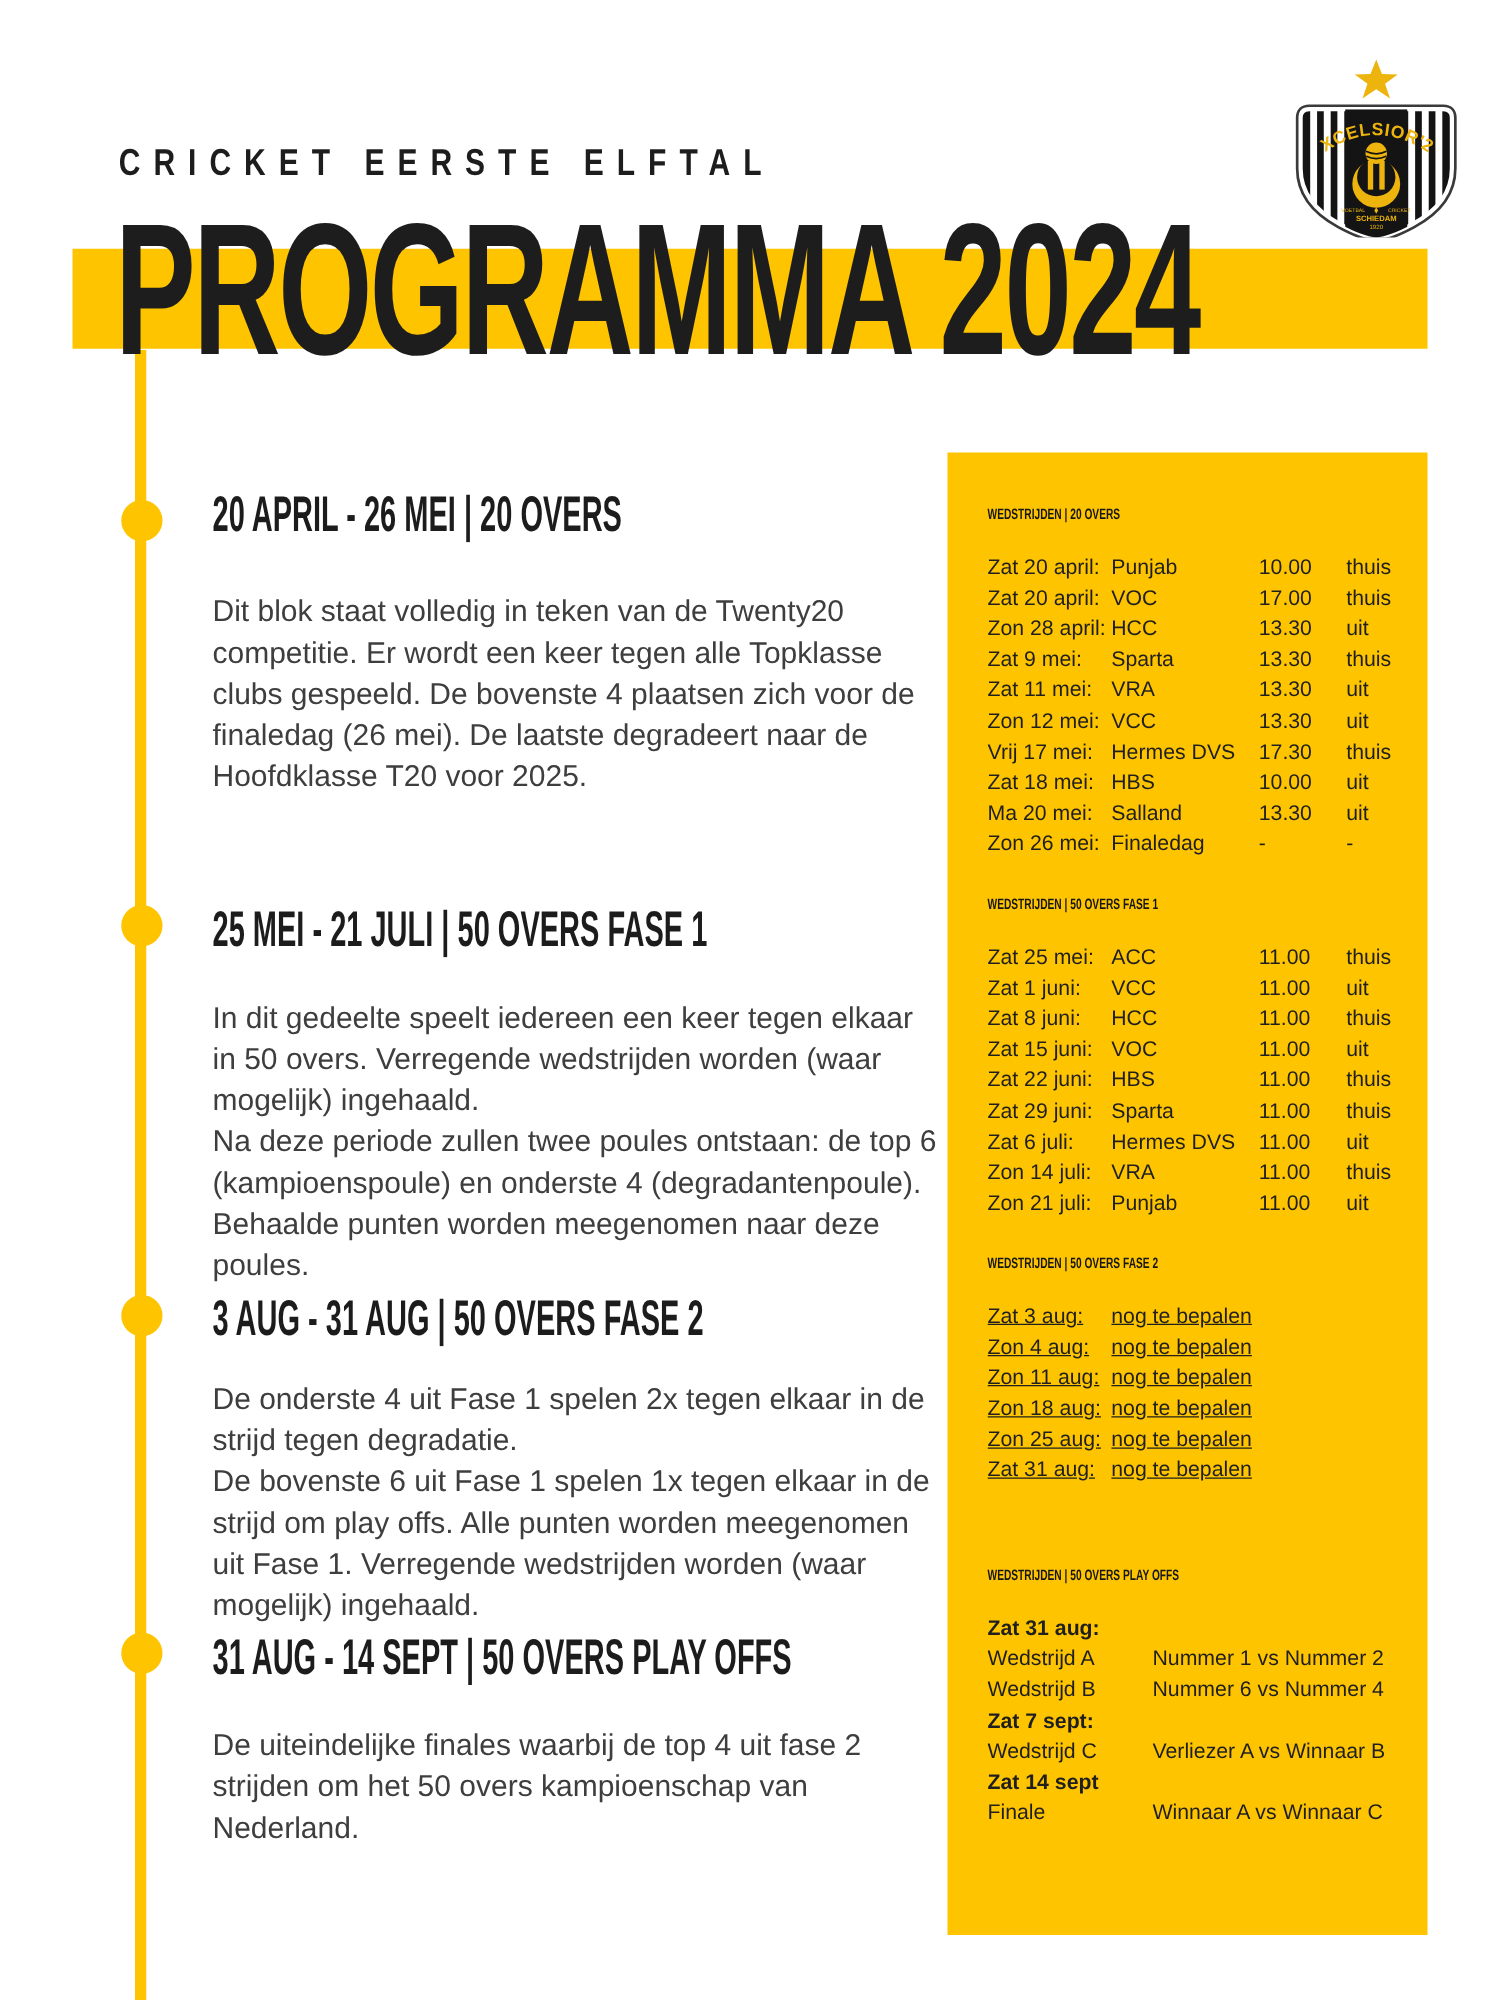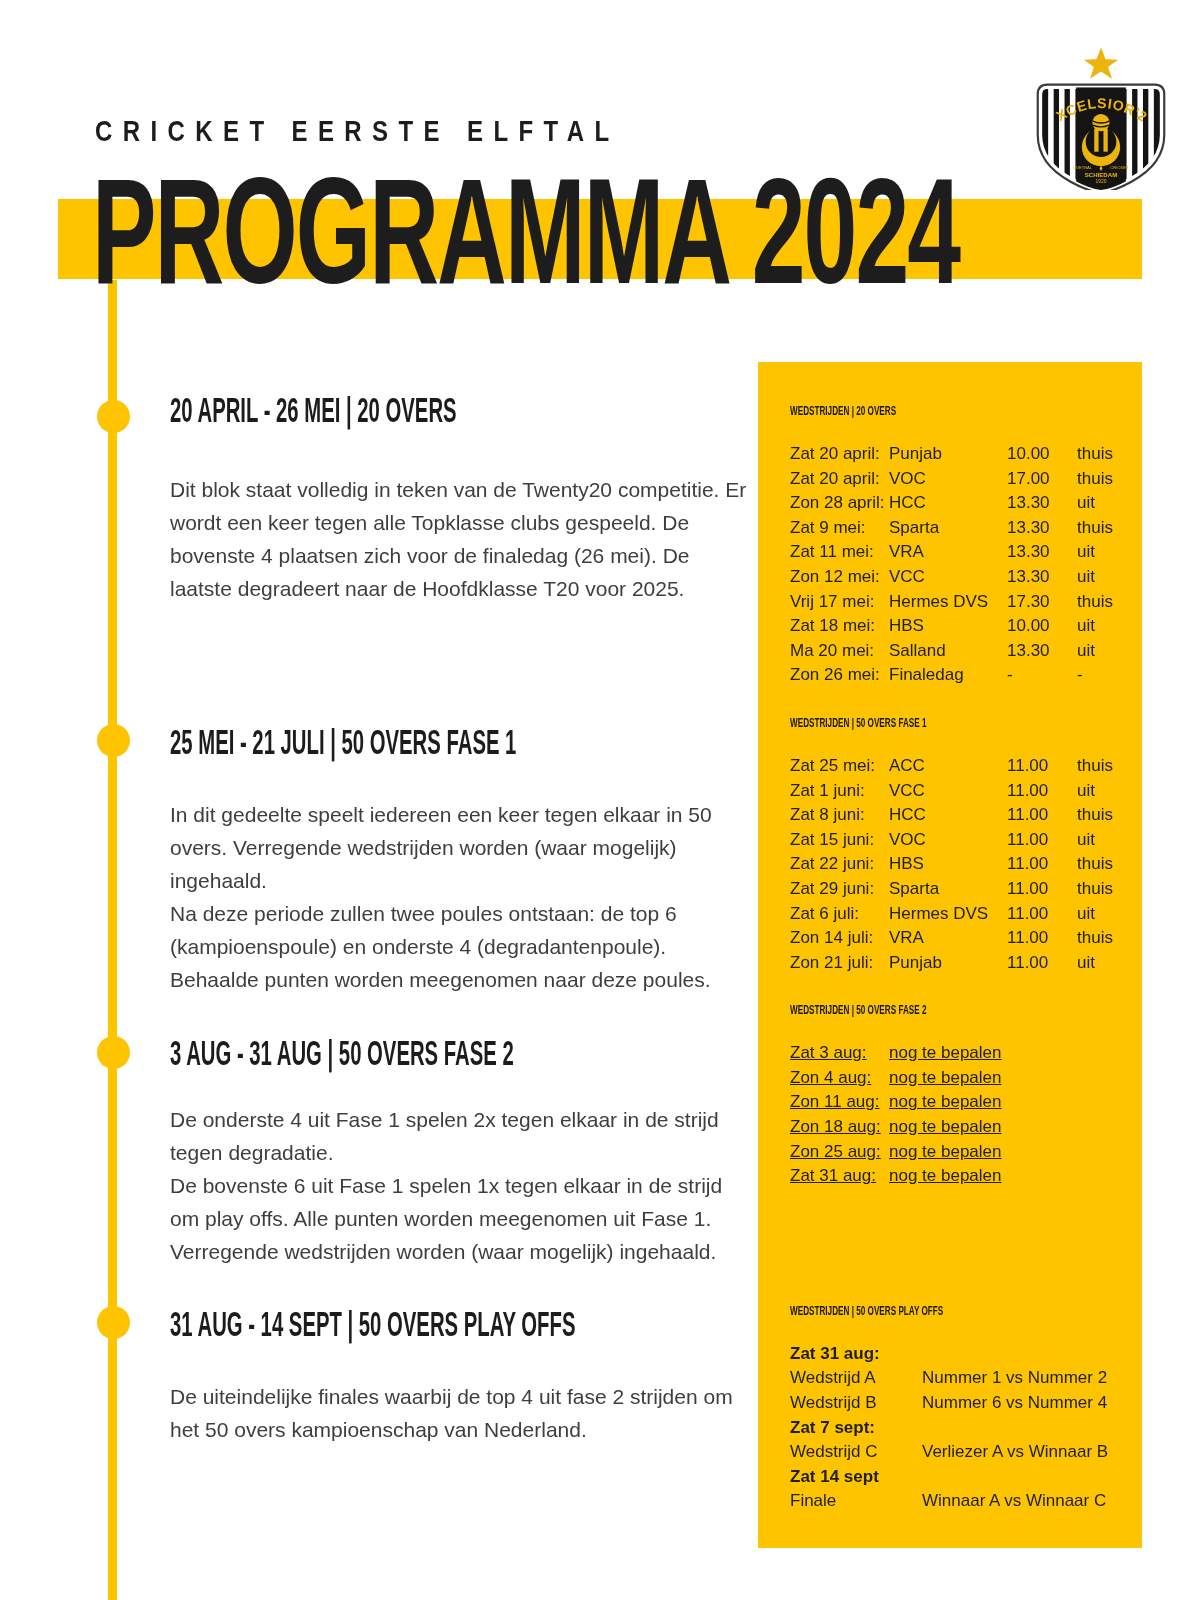--- a/index.html
+++ b/index.html
@@ -34,39 +34,39 @@
     position:absolute;left:108px;top:280px;width:9px;height:1320px;
     background:#FFC400;z-index:1;
   }
   .tl-dot{
     position:absolute;left:97px;width:33px;height:33px;border-radius:50%;
     background:#FFC400;z-index:2;
   }
   
   .sec-h{
     position:absolute;left:170px;margin:0;
-    font-size:35px;line-height:1;font-weight:800;color:#1c1c1c;
+    font-size:40px;line-height:1;font-weight:800;color:#1c1c1c;
     white-space:nowrap;
   }
   .cond{display:inline-block;transform:scaleX(0.58);transform-origin:0 50%;white-space:nowrap;}
   .sec-body{
     position:absolute;left:170px;width:580px;
-    font-size:21px;line-height:33px;color:#3e3e3e;
+    font-size:24px;line-height:33px;color:#3e3e3e;
   }
   .sec-body p{margin:0;}
   
   .panel{
     position:absolute;left:758px;top:362px;width:384px;height:1186px;
     background:#FFC400;
     box-sizing:border-box;
     padding:0 24px 0 32px;
   }
   .sched{margin-top:22px;}
   .sched.first{margin-top:36px;}
-  .sched.last{margin-top:109px;}
+  .sched.last{margin-top:58px;}
   .sched h3{
     margin:0 0 18px 0;
     font-size:12px;line-height:26px;font-weight:800;color:#161616;
     white-space:nowrap;
   }
   .sched h3 .cond{transform:scaleX(0.68);}
   .rows{font-size:17px;line-height:24.6px;color:#1f1f1f;}
   .row{display:grid;grid-template-columns:99px 118px 70px 1fr;}
   .row span{display:block;overflow:hidden;white-space:nowrap;}
   .rows.two .row{grid-template-columns:99px 1fr;text-decoration:underline;}

